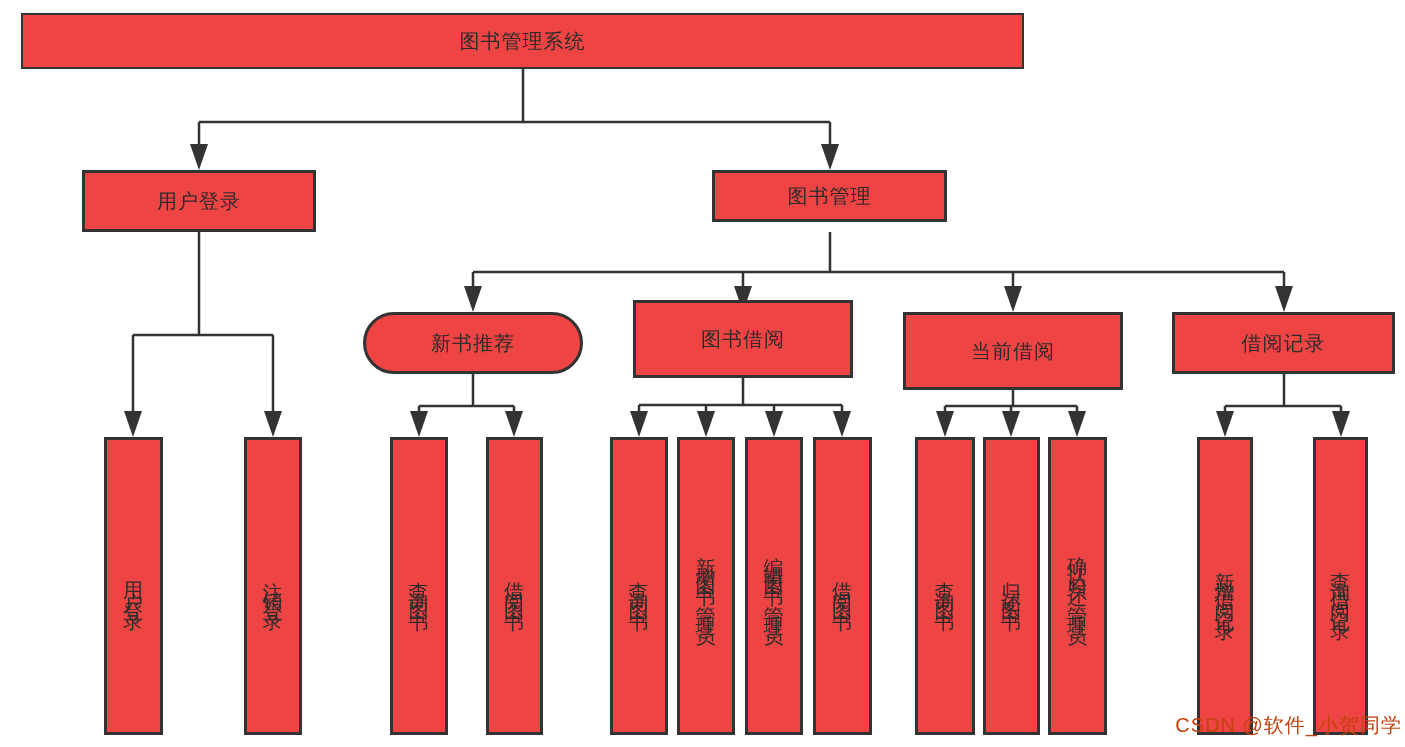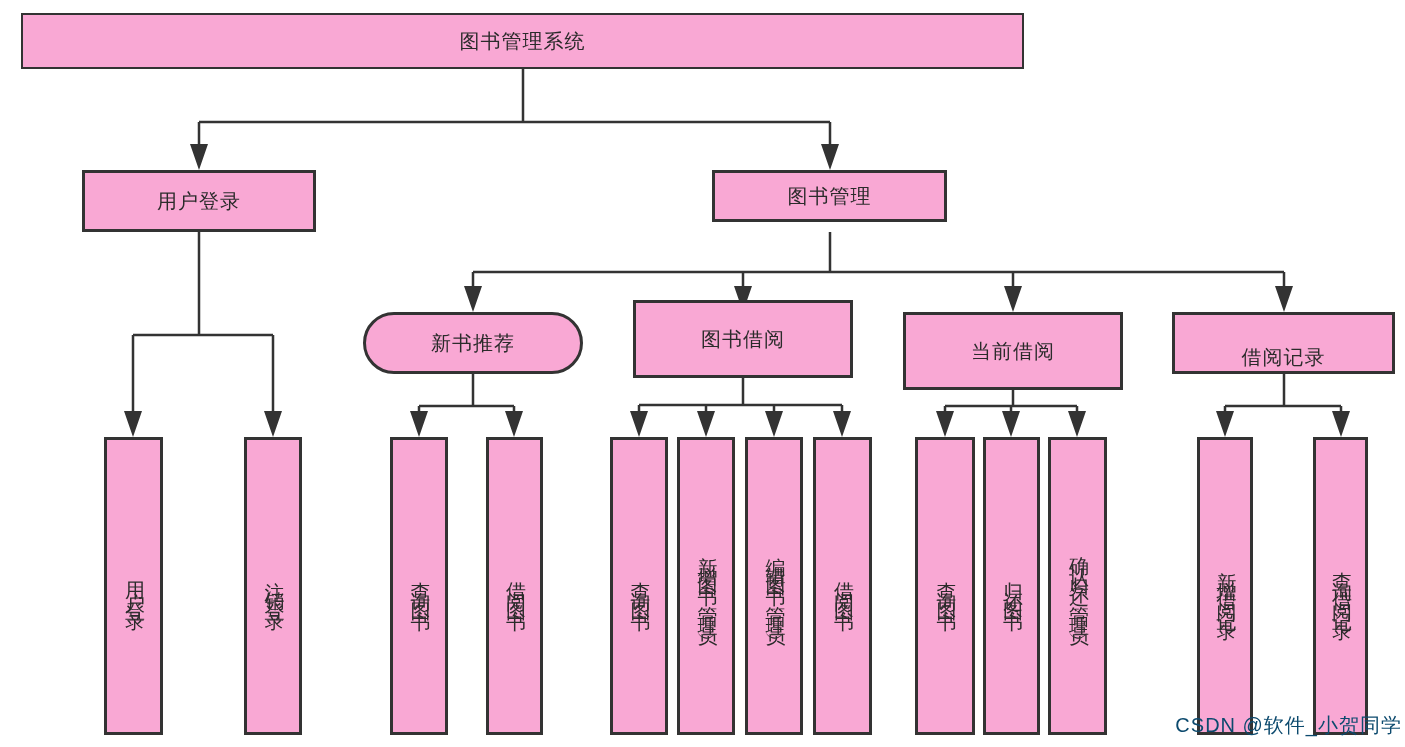--- a/index.html
+++ b/index.html
@@ -14,45 +14,44 @@
     width: 1405px; height: 747px;
     background: #ffffff;
     overflow: hidden;
   }
   svg.connectors {
     position: absolute; left: 0; top: 0;
     width: 1405px; height: 747px;
   }
   .node {
     position: absolute;
-    background: #f9a8d4;
+    background: #ef4444;
     border: 3px solid #333333;
     display: flex;
     align-items: center;
     justify-content: center;
     font-size: 20px;
     color: #2b2b2b;
-    font-family: Liberation Mono, monospace;
   }
   .node.root { border-width: 2px; }
   .h-label { letter-spacing: 1px; white-space: nowrap; }
   .v-label {
     writing-mode: vertical-rl;
     text-orientation: mixed;
     letter-spacing: 10px;
     line-height: 1;
     white-space: nowrap;
   }
   .watermark {
     position: absolute;
     right: 3px;
     bottom: 8px;
     font-size: 20px;
     letter-spacing: 1px;
-    color: #0c4a6e;
+    color: #c2410c;
     z-index: 10;
     white-space: nowrap;
   }
 </style>
 </head>
 <body>
 
 <div class="canvas">
 
   <svg class="connectors" viewBox="0 0 1405 747" xmlns="http://www.w3.org/2000/svg">
@@ -90,21 +89,21 @@
 
   <div class="node" style="left:363px; top:312px; width:220px; height:62px;border-radius:31px;">
     <span class="h-label">新书推荐</span>
   </div>
   <div class="node" style="left:633px; top:300px; width:220px; height:78px;">
     <span class="h-label">图书借阅</span>
   </div>
   <div class="node" style="left:903px; top:312px; width:220px; height:78px;">
     <span class="h-label">当前借阅</span>
   </div>
-  <div class="node" style="left:1172px; top:312px; width:223px; height:62px;align-items:flex-end;">
+  <div class="node" style="left:1172px; top:312px; width:223px; height:62px;">
     <span class="h-label">借阅记录</span>
   </div>
 
   <div class="node" style="left:104px; top:437px; width:59px; height:298px;">
     <span class="v-label">用户登录</span>
   </div>
   <div class="node" style="left:244px; top:437px; width:58px; height:298px;">
     <span class="v-label">注销登录</span>
   </div>
 

